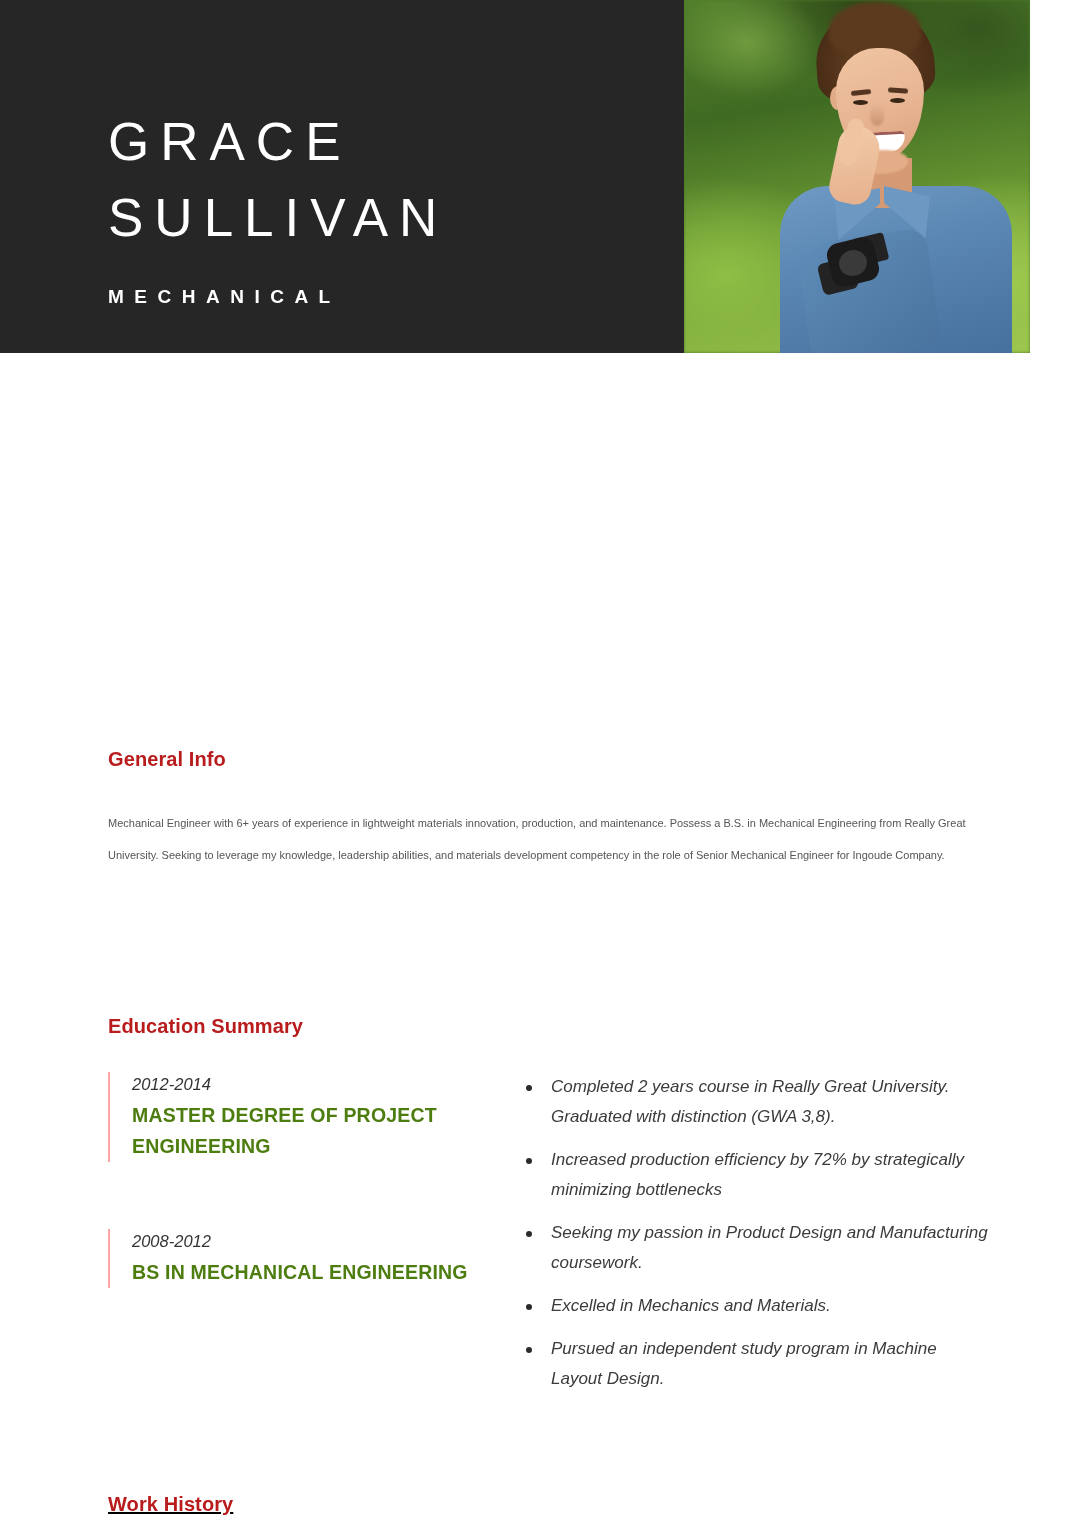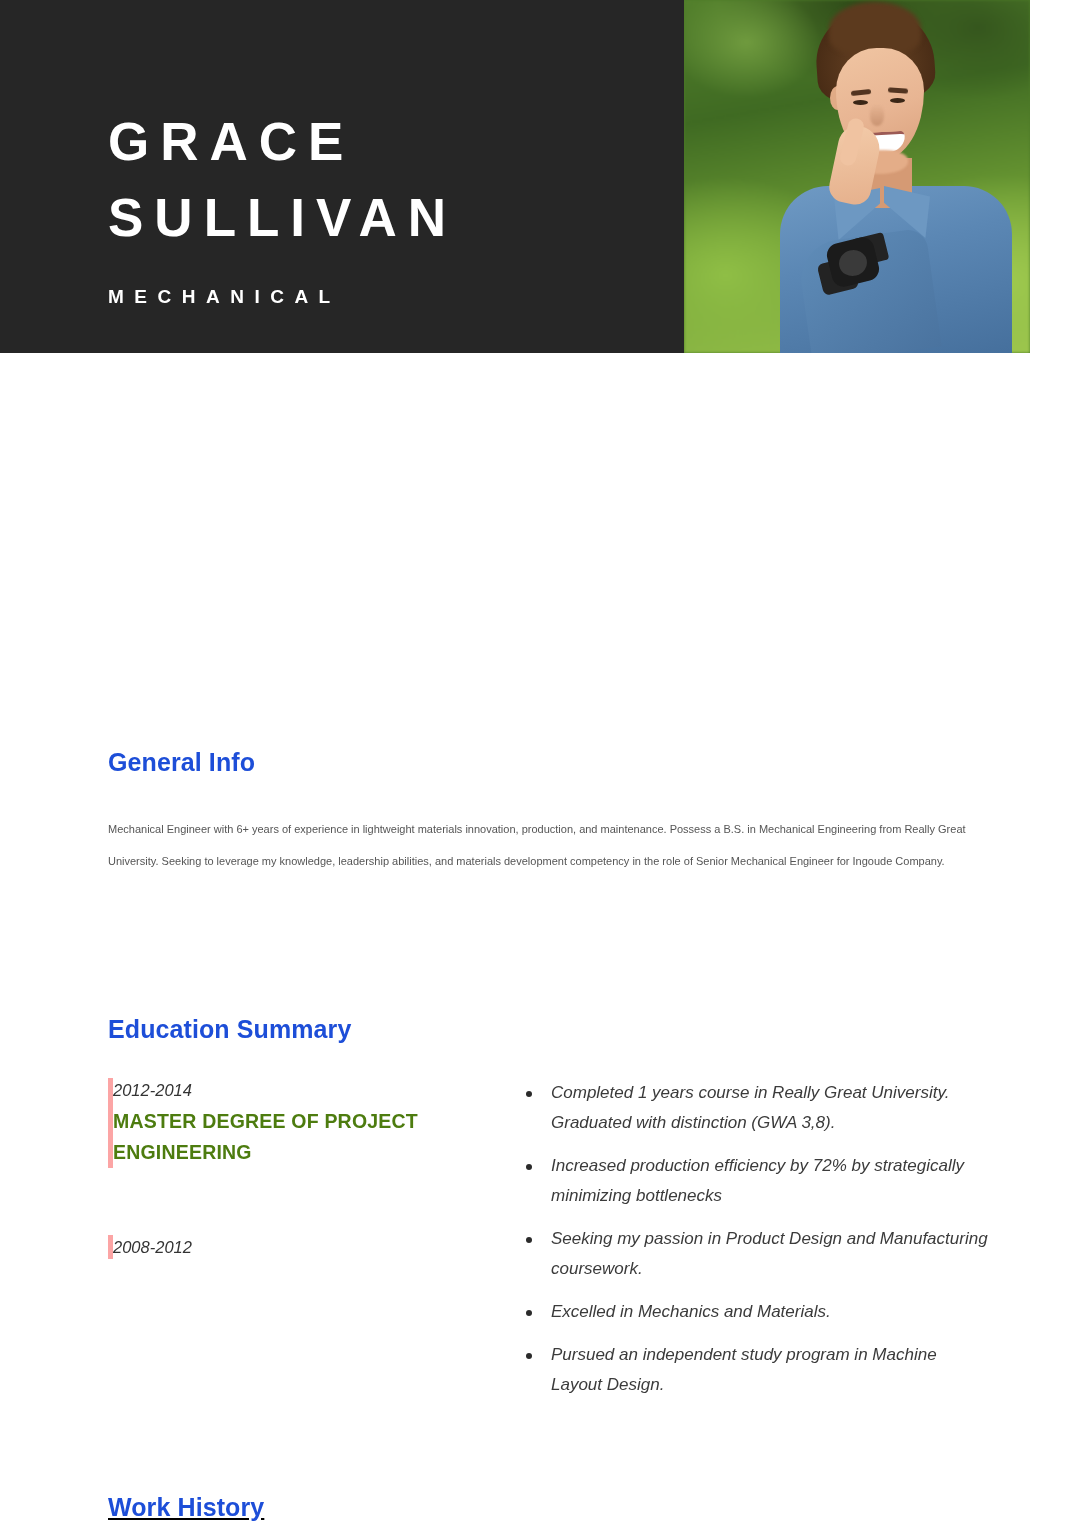--- a/index.html
+++ b/index.html
@@ -33,21 +33,21 @@
 
   .name-block {
     position: absolute;
     left: 108px;
     top: 104px;
   }
 
   .name-line {
     color: #ffffff;
     font-size: 53px;
-    font-weight: 700;
+    font-weight: 400;
     letter-spacing: 11px;
     line-height: 76px;
     white-space: nowrap;
   }
 
   .role-line {
     color: #ffffff;
     font-size: 19px;
     font-weight: 600;
     letter-spacing: 10.5px;
@@ -220,22 +220,22 @@
     transform: rotate(-14deg);
   }
 
   
   .content {
     position: relative;
     padding: 0;
   }
 
   .section-title {
-    color: #1d4ed8;
-    font-size: 25px;
+    color: #b91c1c;
+    font-size: 20px;
     font-weight: 700;
     letter-spacing: 0.1px;
   }
 
   
   .general-info {
     position: absolute;
     left: 108px;
     top: 395px;
     width: 880px;
@@ -257,21 +257,22 @@
     width: 880px;
   }
   .edu-grid {
     display: flex;
     margin-top: 34px;
   }
   .edu-left { width: 412px; flex: 0 0 412px; }
   .edu-right { flex: 1; padding-top: 0px; }
 
   .entry {
-    border-left: 5px solid #fca5a5;
+    border-left: 2px solid #fca5a5;
+    padding-left: 22px;
   }
   .entry-date {
     font-style: italic;
     font-size: 16.5px;
     color: #333333;
     line-height: 24px;
     font-weight: 400;
   }
   .entry-title {
     font-size: 19.5px;
@@ -373,26 +374,27 @@
       <div class="edu-left">
         <div class="entry">
           <div class="entry-date">2012-2014</div>
           <div class="entry-title">MASTER DEGREE OF PROJECT ENGINEERING</div>
         </div>
 
         <div class="edu-spacer"></div>
 
         <div class="entry">
           <div class="entry-date">2008-2012</div>
+          <div class="entry-title">BS IN MECHANICAL ENGINEERING</div>
         </div>
       </div>
 
       <div class="edu-right">
         <ul class="bullets">
-          <li>Completed 1 years course in Really Great University. Graduated with distinction (GWA 3,8).</li>
+          <li>Completed 2 years course in Really Great University. Graduated with distinction (GWA 3,8).</li>
           <li>Increased production efficiency by 72% by strategically minimizing bottlenecks</li>
           <li>Seeking my passion in Product Design and Manufacturing coursework.</li>
           <li>Excelled in Mechanics and Materials.</li>
           <li>Pursued an independent study program in Machine Layout Design.</li>
         </ul>
       </div>
 
     </div>
   </section>
 

